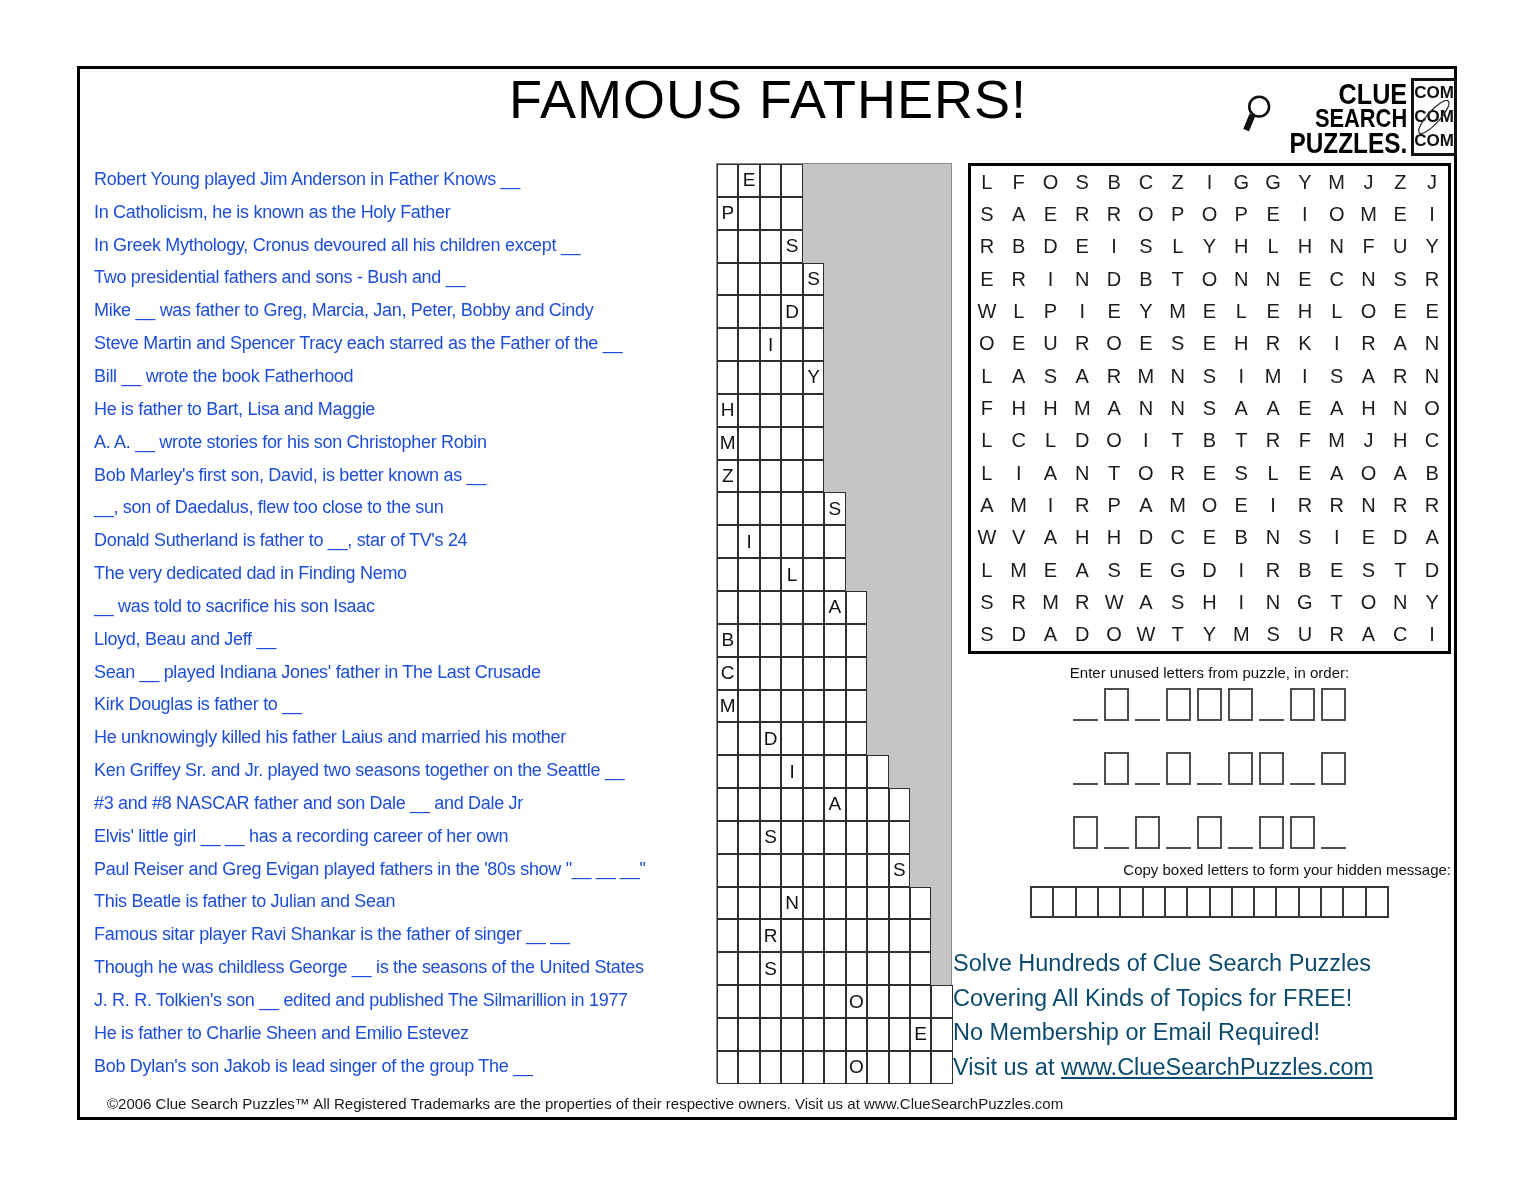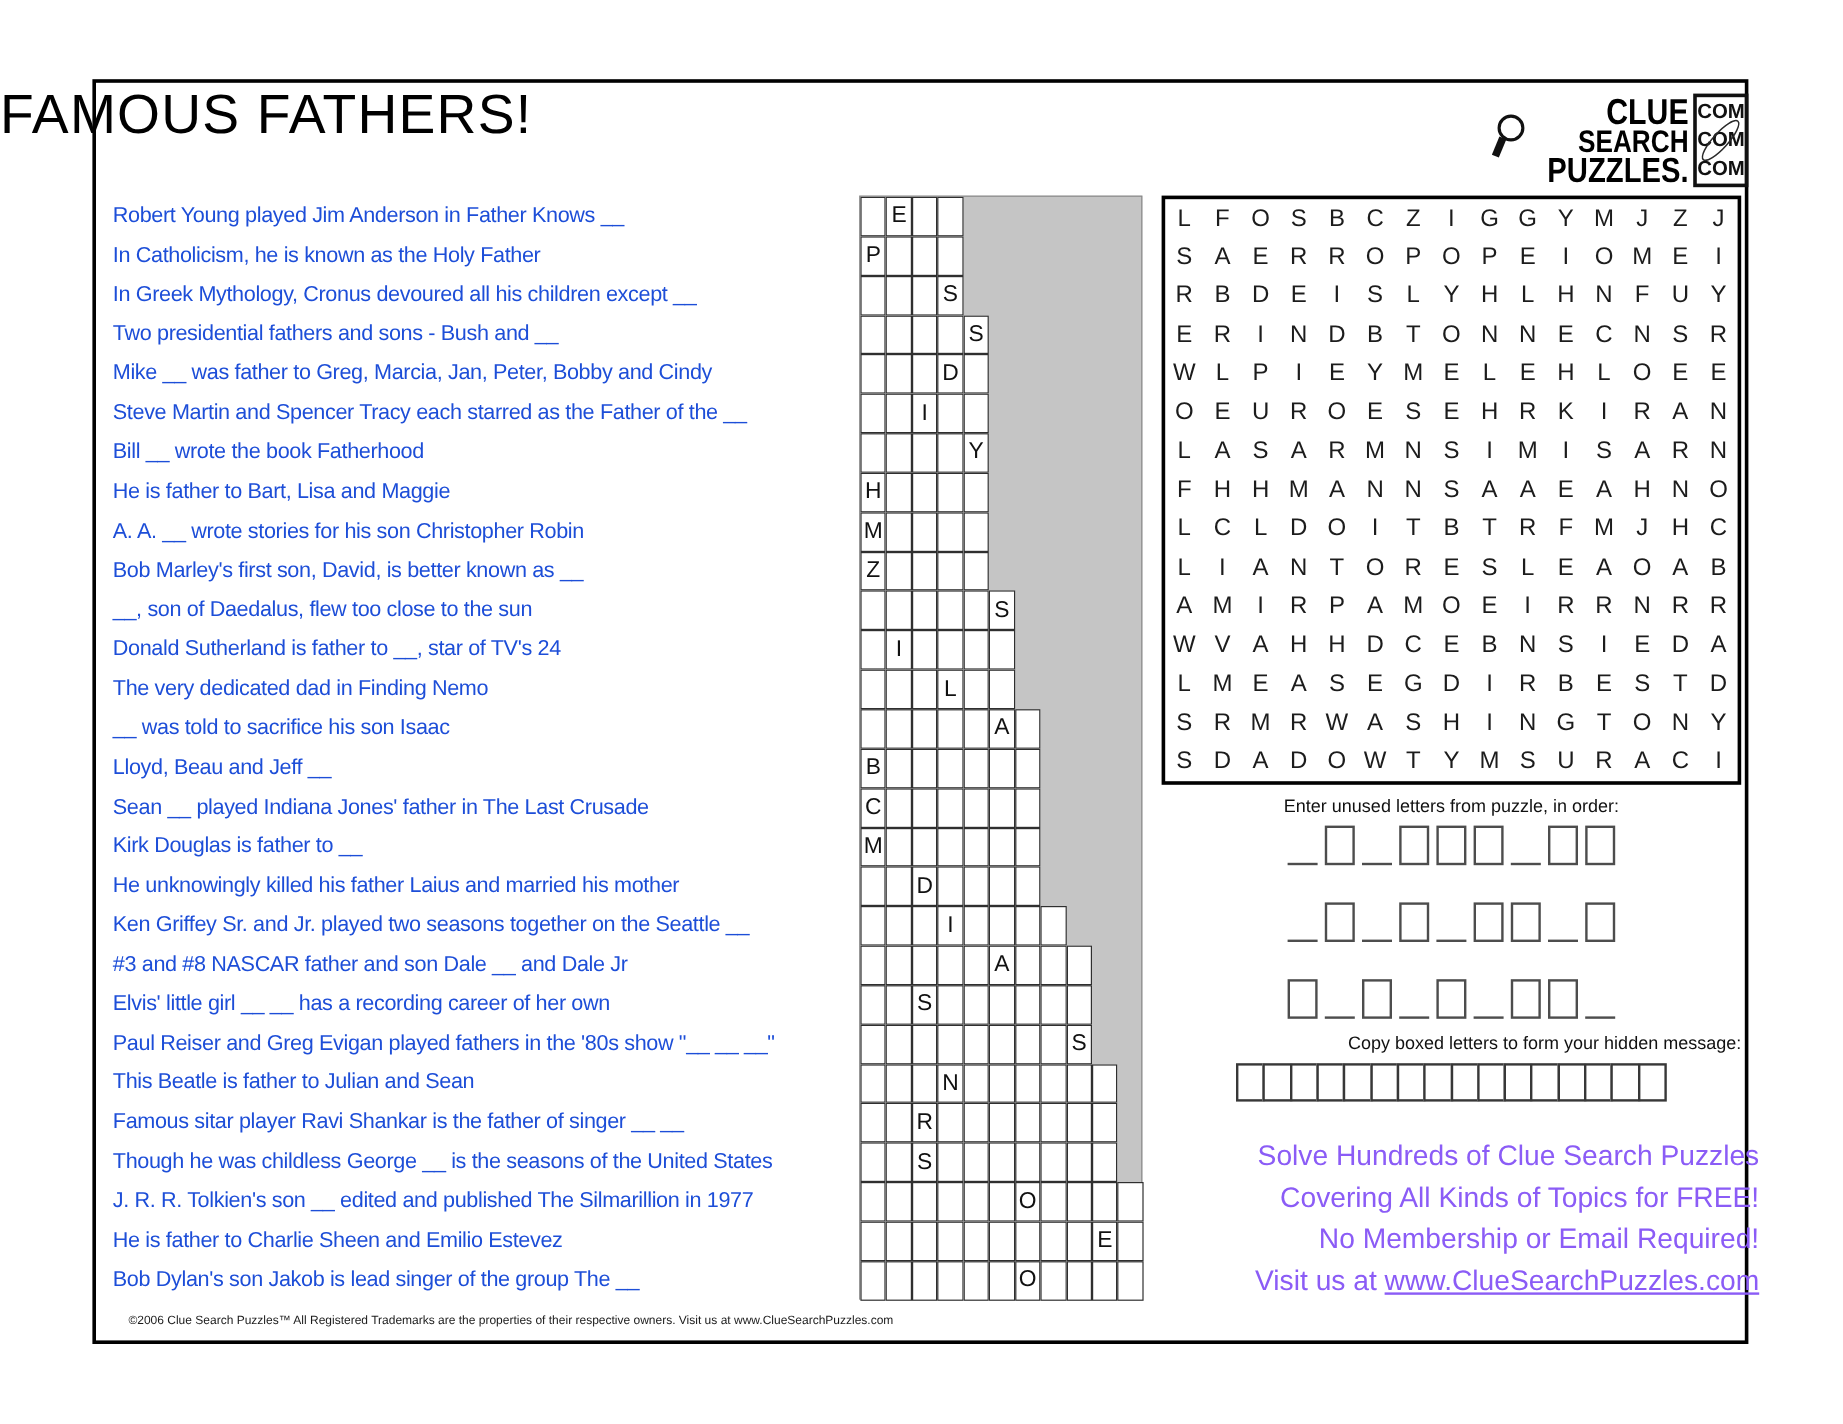--- a/index.html
+++ b/index.html
@@ -1,21 +1,21 @@
 <!DOCTYPE html>
 <html><head>
 <meta charset="utf-8">
 <style>
   html,body{margin:0;padding:0;background:#fff;}
   .page{position:relative;width:1536px;height:1187px;background:#fff;
         font-family:"Liberation Sans",sans-serif;color:#111;overflow:hidden;}
   .frame{position:absolute;left:77px;top:66px;width:1380px;height:1054px;
          border:3px solid #000;box-sizing:border-box;}
-  .title{position:absolute;left:0;top:68px;width:1536px;text-align:left;
-         font-size:46px;font-weight:400;letter-spacing:1px;color:#000;white-space:nowrap;}
+  .title{position:absolute;left:0;top:68px;width:1536px;text-align:center;
+         font-size:54px;font-weight:400;letter-spacing:1px;color:#000;white-space:nowrap;}
   
   .logo{position:absolute;left:1243px;top:72px;width:214px;height:84px;display:flex;align-items:flex-end;}
   .logo-text{display:flex;flex-direction:column;align-items:flex-end;justify-content:center;
              font-weight:bold;transform:scaleX(0.84);transform-origin:100% 50%;color:#000;margin-left:-4px;}
   .logo-l1{font-size:30px;line-height:0.9;}
   .logo-l2{font-size:26px;line-height:0.9;}
   .logo-l3{font-size:29px;line-height:0.9;}
   .combox{position:relative;width:76px;height:78px;border:3px solid #111;box-sizing:border-box;
           display:grid;grid-template-columns:repeat(3,1fr);grid-template-rows:repeat(3,1fr);
           place-items:center;font-weight:bold;font-size:17px;margin-left:4px;color:#111;}
@@ -42,25 +42,25 @@
   .label-unused{top:664px;}
   .label-copy{top:861px;text-align:right;}
   .slot-rows{position:absolute;left:968px;top:688px;width:483px;}
   .slot-row{display:flex;justify-content:center;gap:6px;margin-bottom:31px;height:33px;}
   .slot-box{width:25px;height:33px;border:2px solid #4d4d4d;box-sizing:border-box;}
   .slot-line{width:25px;height:33px;border-bottom:2px solid #4d4d4d;box-sizing:border-box;}
   .hm-row{position:absolute;left:968px;top:886px;width:483px;display:flex;justify-content:center;}
   .hm-box{width:24.3px;height:32px;border:2px solid #383838;box-sizing:border-box;margin-left:-2px;background:#fff;}
   .hm-box:first-child{margin-left:0;}
   
-  .promo{position:absolute;left:953px;top:946px;width:513px;text-align:right;
-         font-size:23.5px;line-height:34.5px;color:#8b5cf6;white-space:nowrap;}
+  .promo{position:absolute;left:953px;top:946px;width:513px;text-align:left;
+         font-size:23.5px;line-height:34.5px;color:#0c4a6e;white-space:nowrap;}
   .promo .vlink{text-decoration:underline;}
   
-  .footer{position:absolute;left:107px;top:1095px;font-size:10px;color:#1a1a1a;white-space:nowrap;}
+  .footer{position:absolute;left:107px;top:1095px;font-size:15px;color:#1a1a1a;white-space:nowrap;}
 </style>
 </head>
 <body>
 
 <div class="page">
   <div class="frame"></div>
 
   <div class="title">FAMOUS FATHERS!</div>
 
   <div class="logo">

